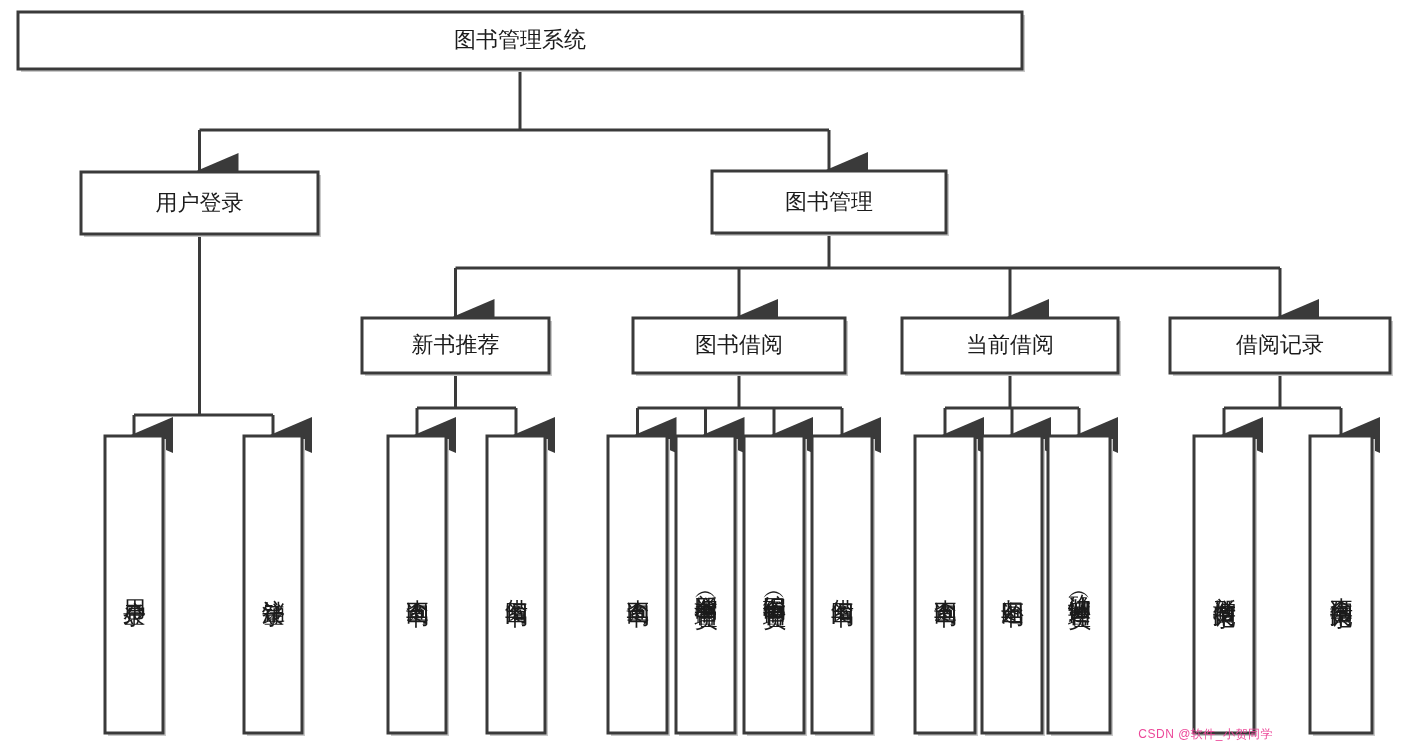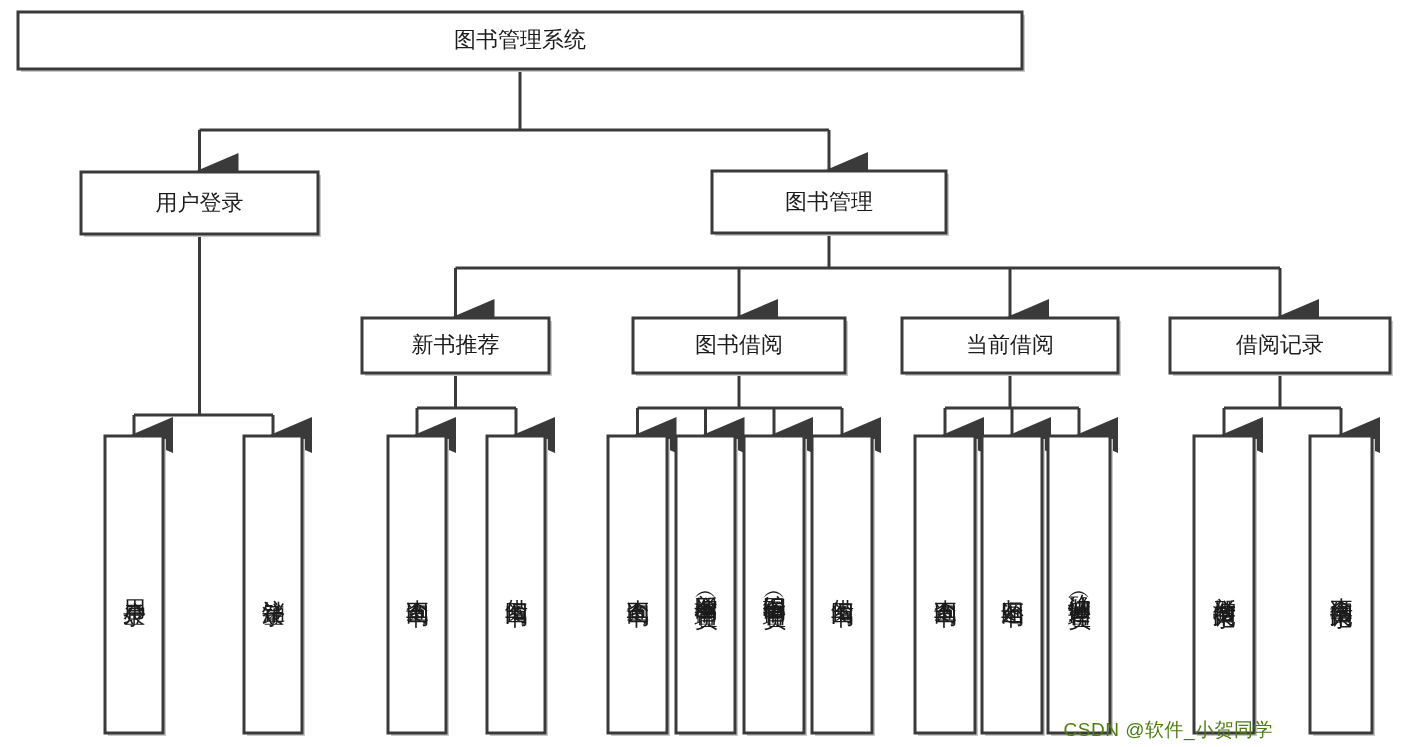--- a/index.html
+++ b/index.html
@@ -68,22 +68,22 @@
     line-height: 1.12;
     letter-spacing: 2px;
     color: #1b1b1b;
     white-space: nowrap;
   }
   .watermark {
     position: absolute;
     right: 10px;
     bottom: 4px;
     font-family: "Liberation Sans", "DejaVu Sans", sans-serif;
-    font-size: 19px;
-    color: #4d7c0f;
+    font-size: 12px;
+    color: #ec4899;
     letter-spacing: 0.5px;
     white-space: nowrap;
   }
 </style>
 </head>
 <body>
 
 <div id="diagram-root">
 
   <svg class="flow" viewBox="0 0 1405 747">

